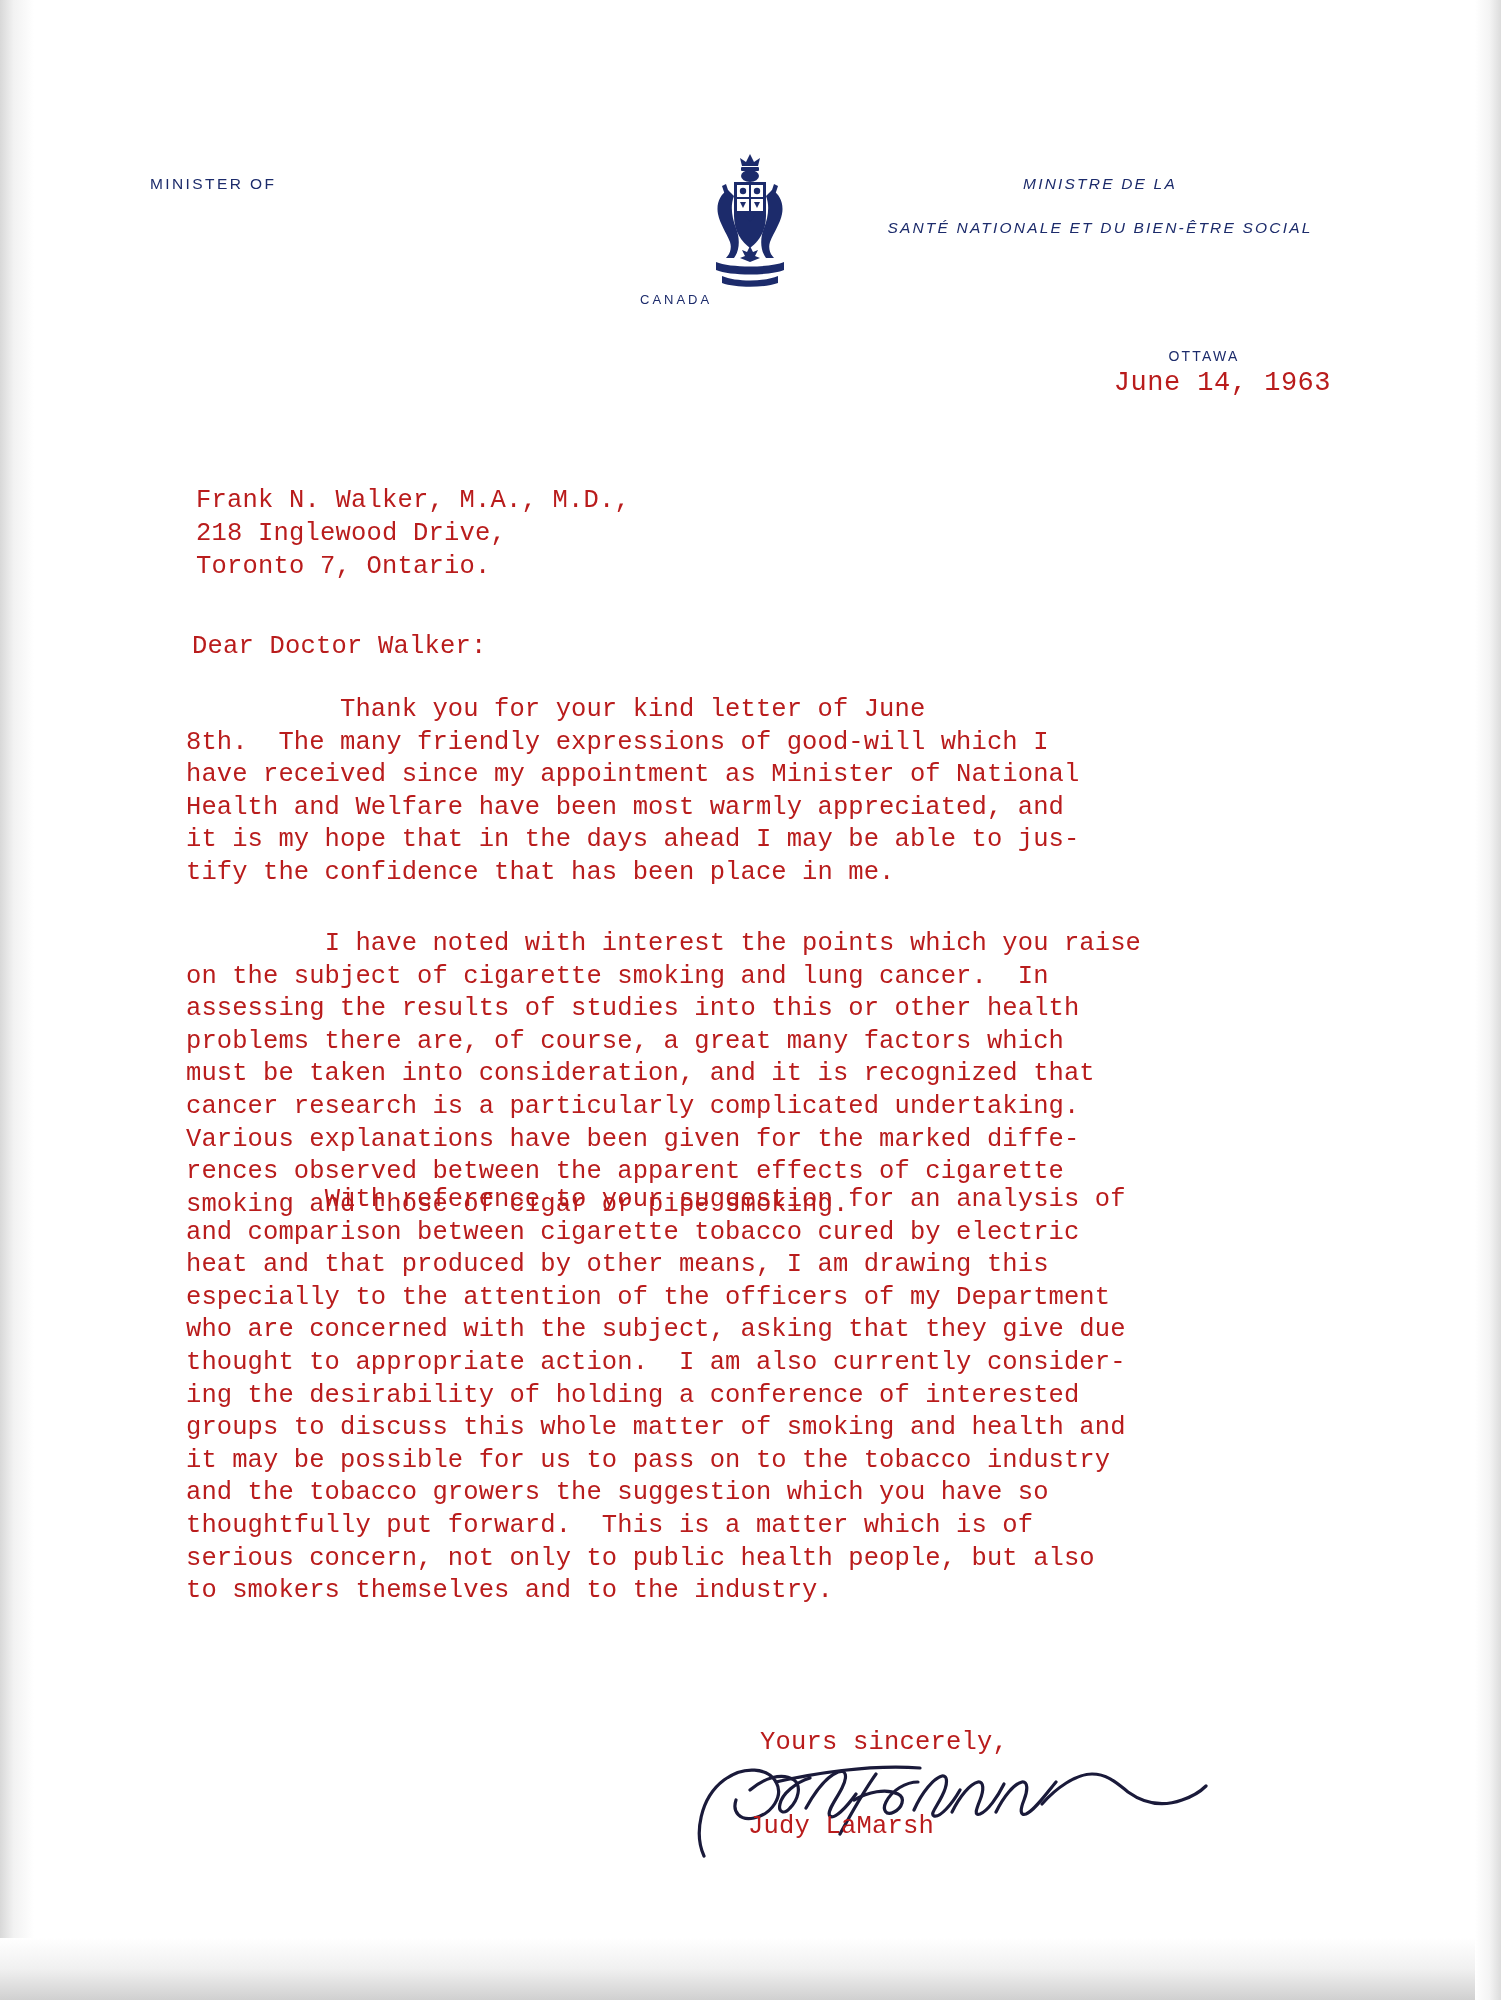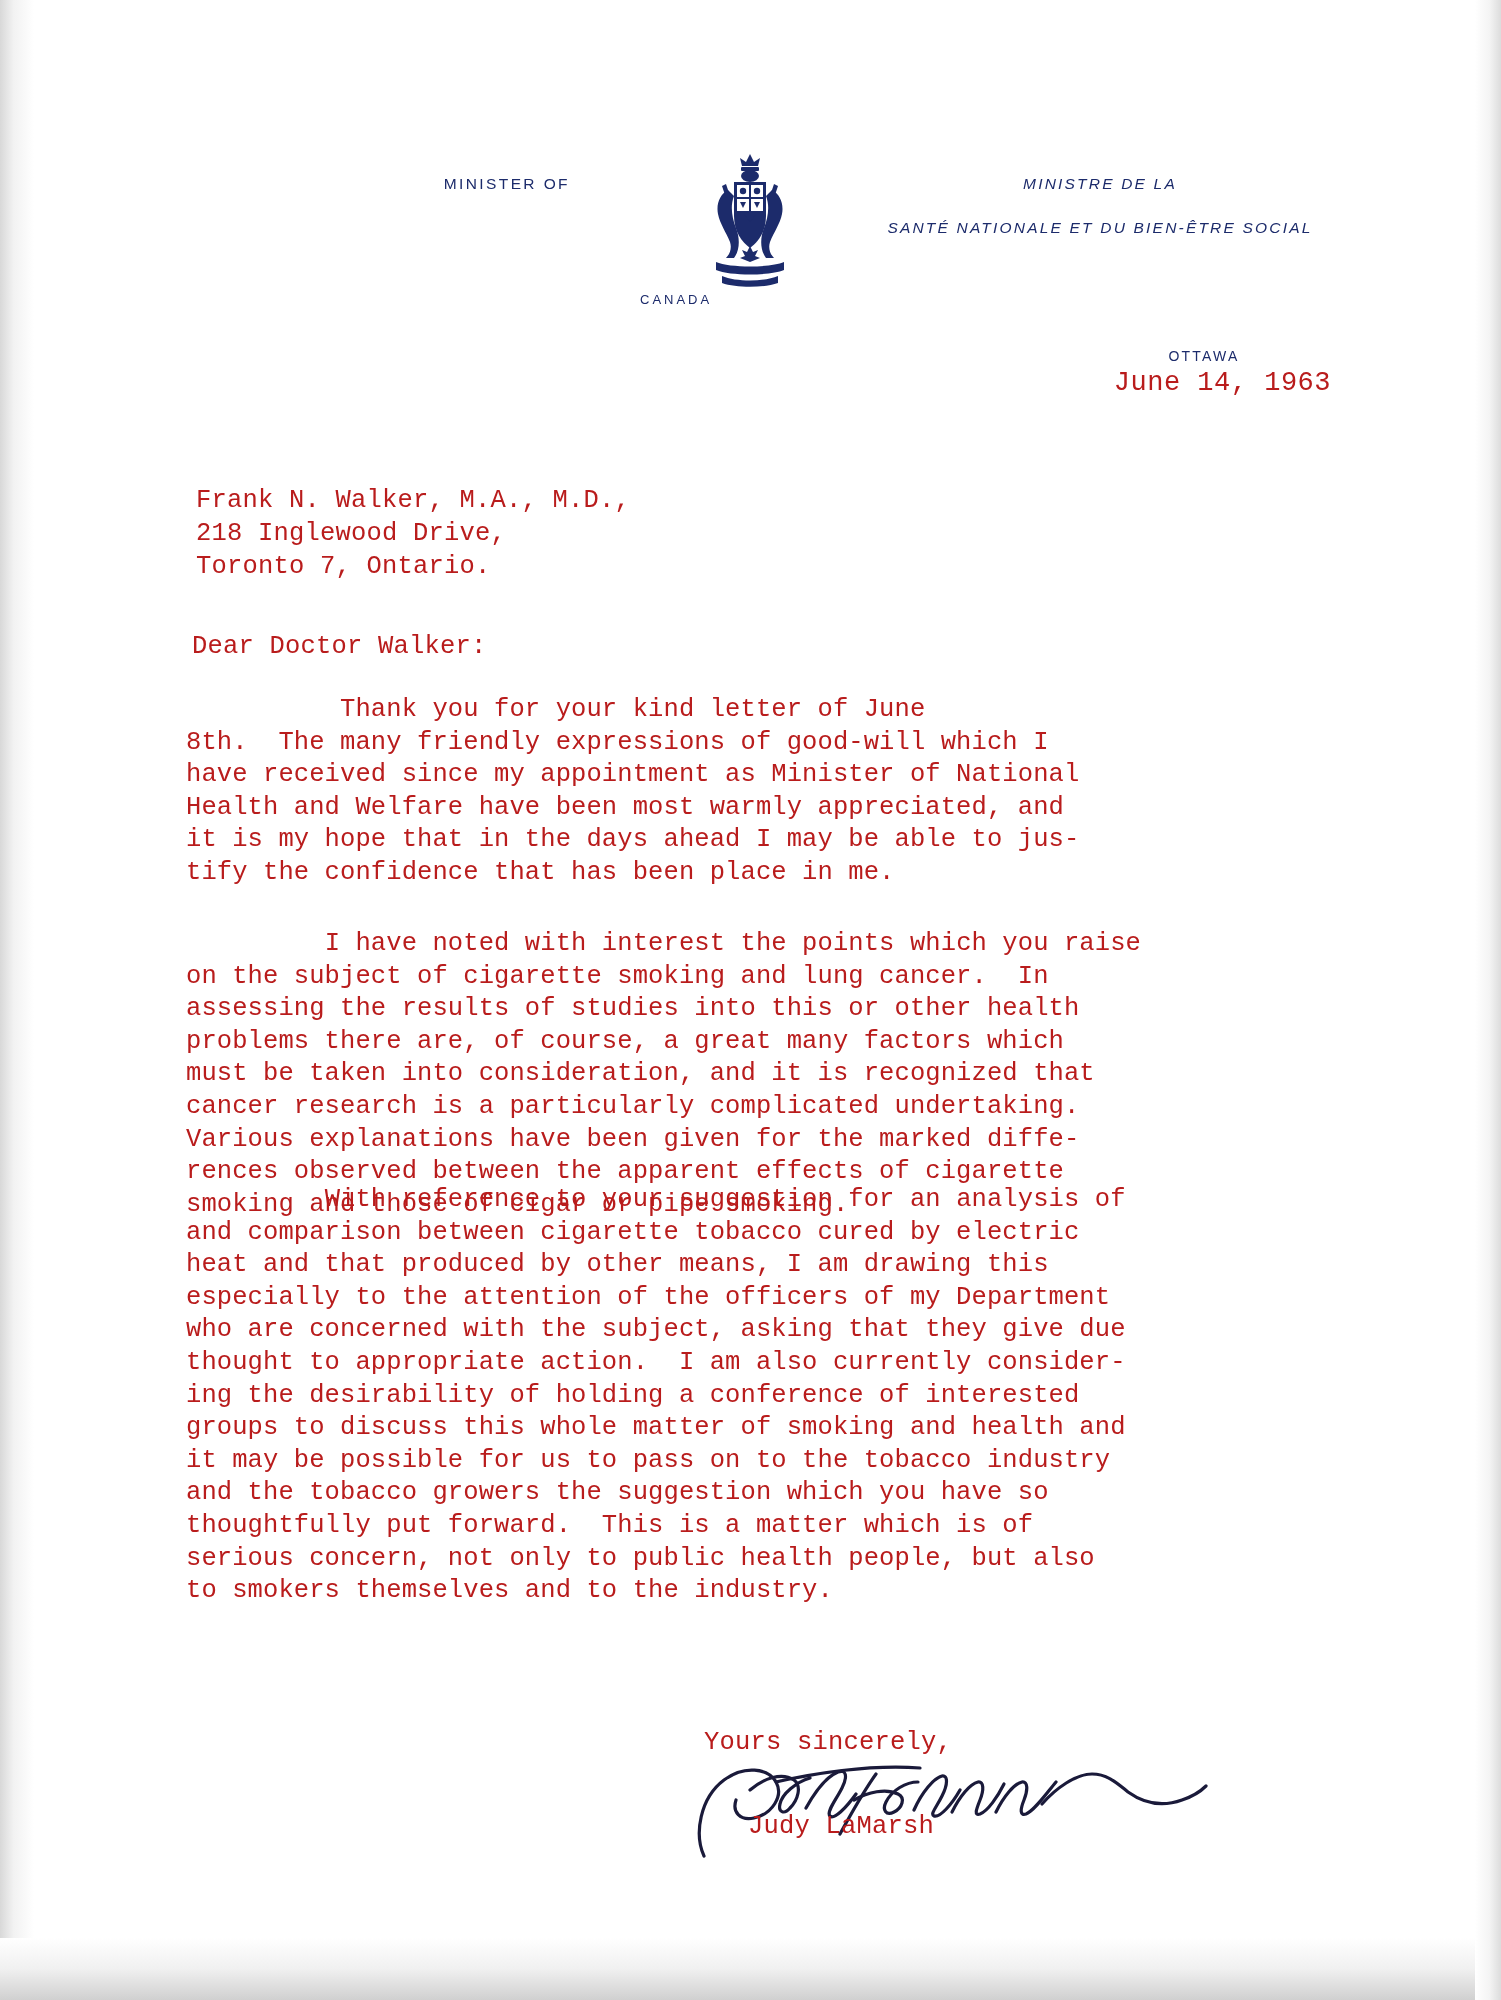--- a/index.html
+++ b/index.html
@@ -56,21 +56,21 @@
     position: absolute;
     left: 0; right: 0;
     top: 150px;
     height: 140px;
   }
   .lh-left {
     position: absolute;
     left: 150px;
     top: 12px;
     width: 420px;
-    text-align: right;
+    text-align: left;
     color: #1c2b6b;
     font-size: 15.5px;
     letter-spacing: 2.4px;
     line-height: 44px;
     font-weight: 500;
   }
   .lh-right {
     position: absolute;
     left: 830px;
     top: 12px;
@@ -154,21 +154,21 @@
     white-space: pre-wrap;
     letter-spacing: 0.1px;
   }
   #para1 { top: 694px; }
   #para2 { top: 928px; }
   #para3 { top: 1168px; margin-top: 16px; }
   #para4 { top: 1658px; left: 276px; width: 1040px; }
 
   .closing {
     position: absolute;
-    left: 704px;
+    left: 760px;
     top: 1728px;
     font-size: 25.5px;
     letter-spacing: 0.2px;
   }
   .signer {
     position: absolute;
     left: 748px;
     top: 1812px;
     font-size: 25.5px;
     letter-spacing: 0.2px;

